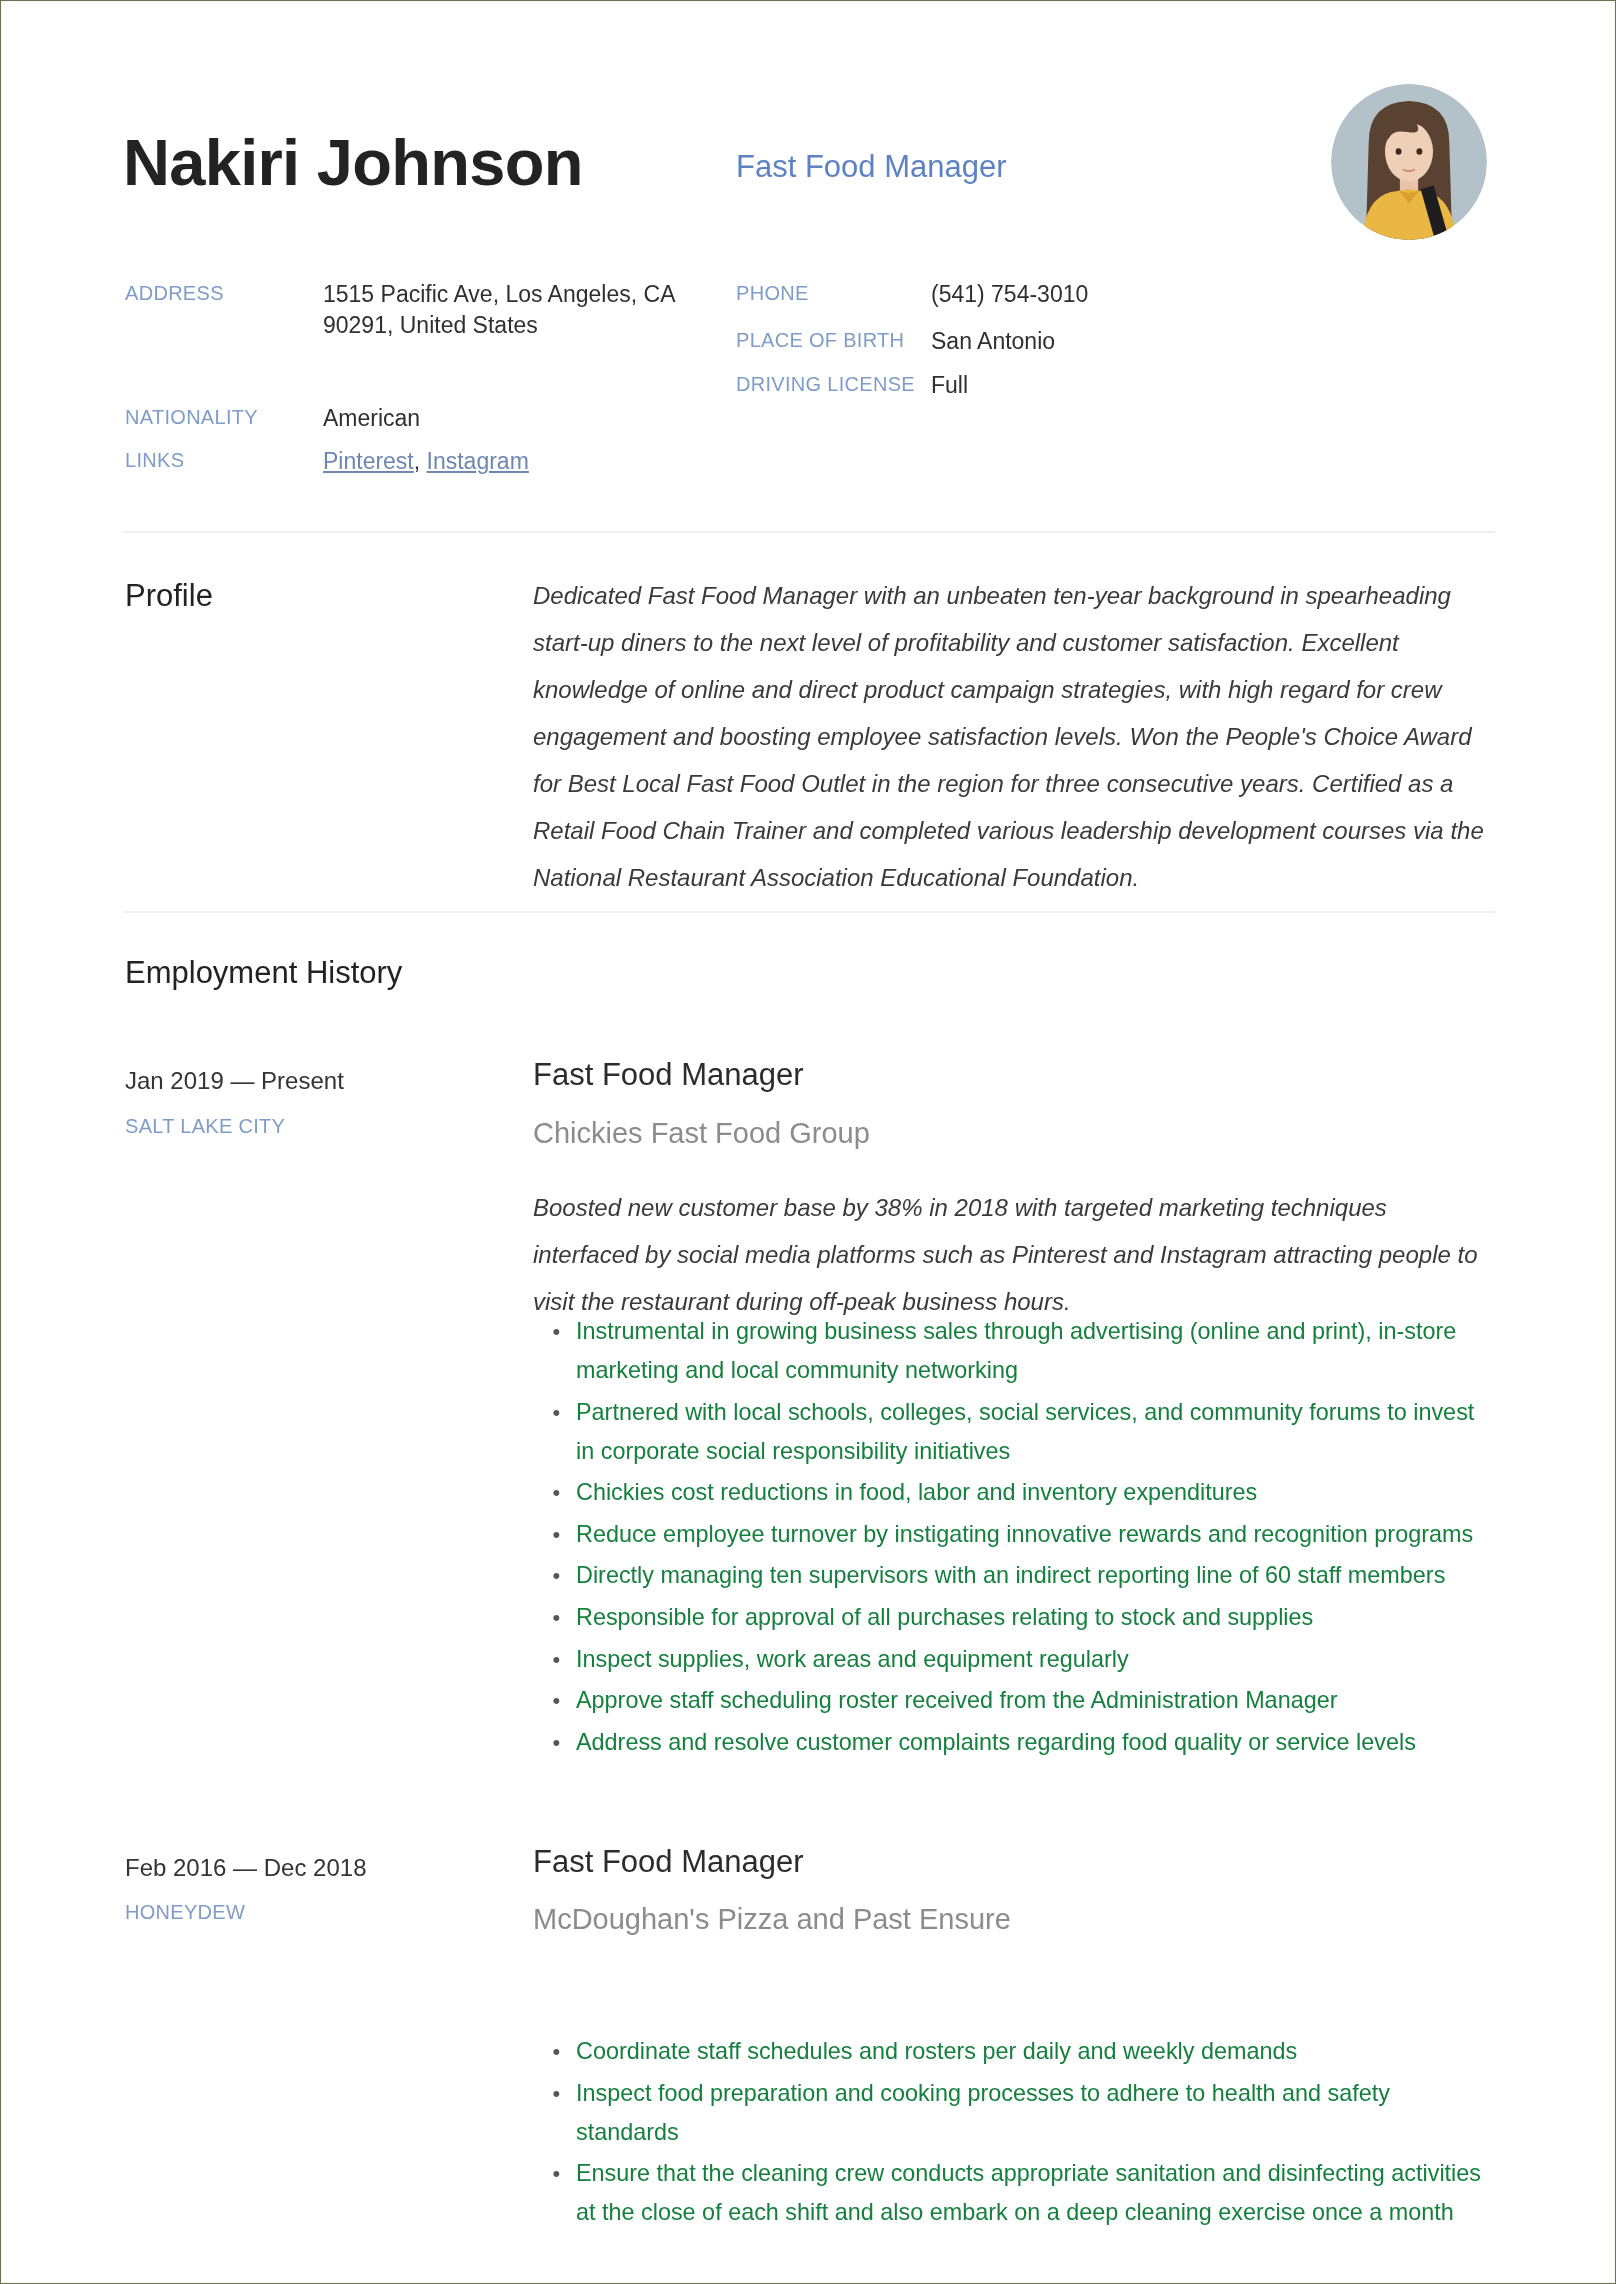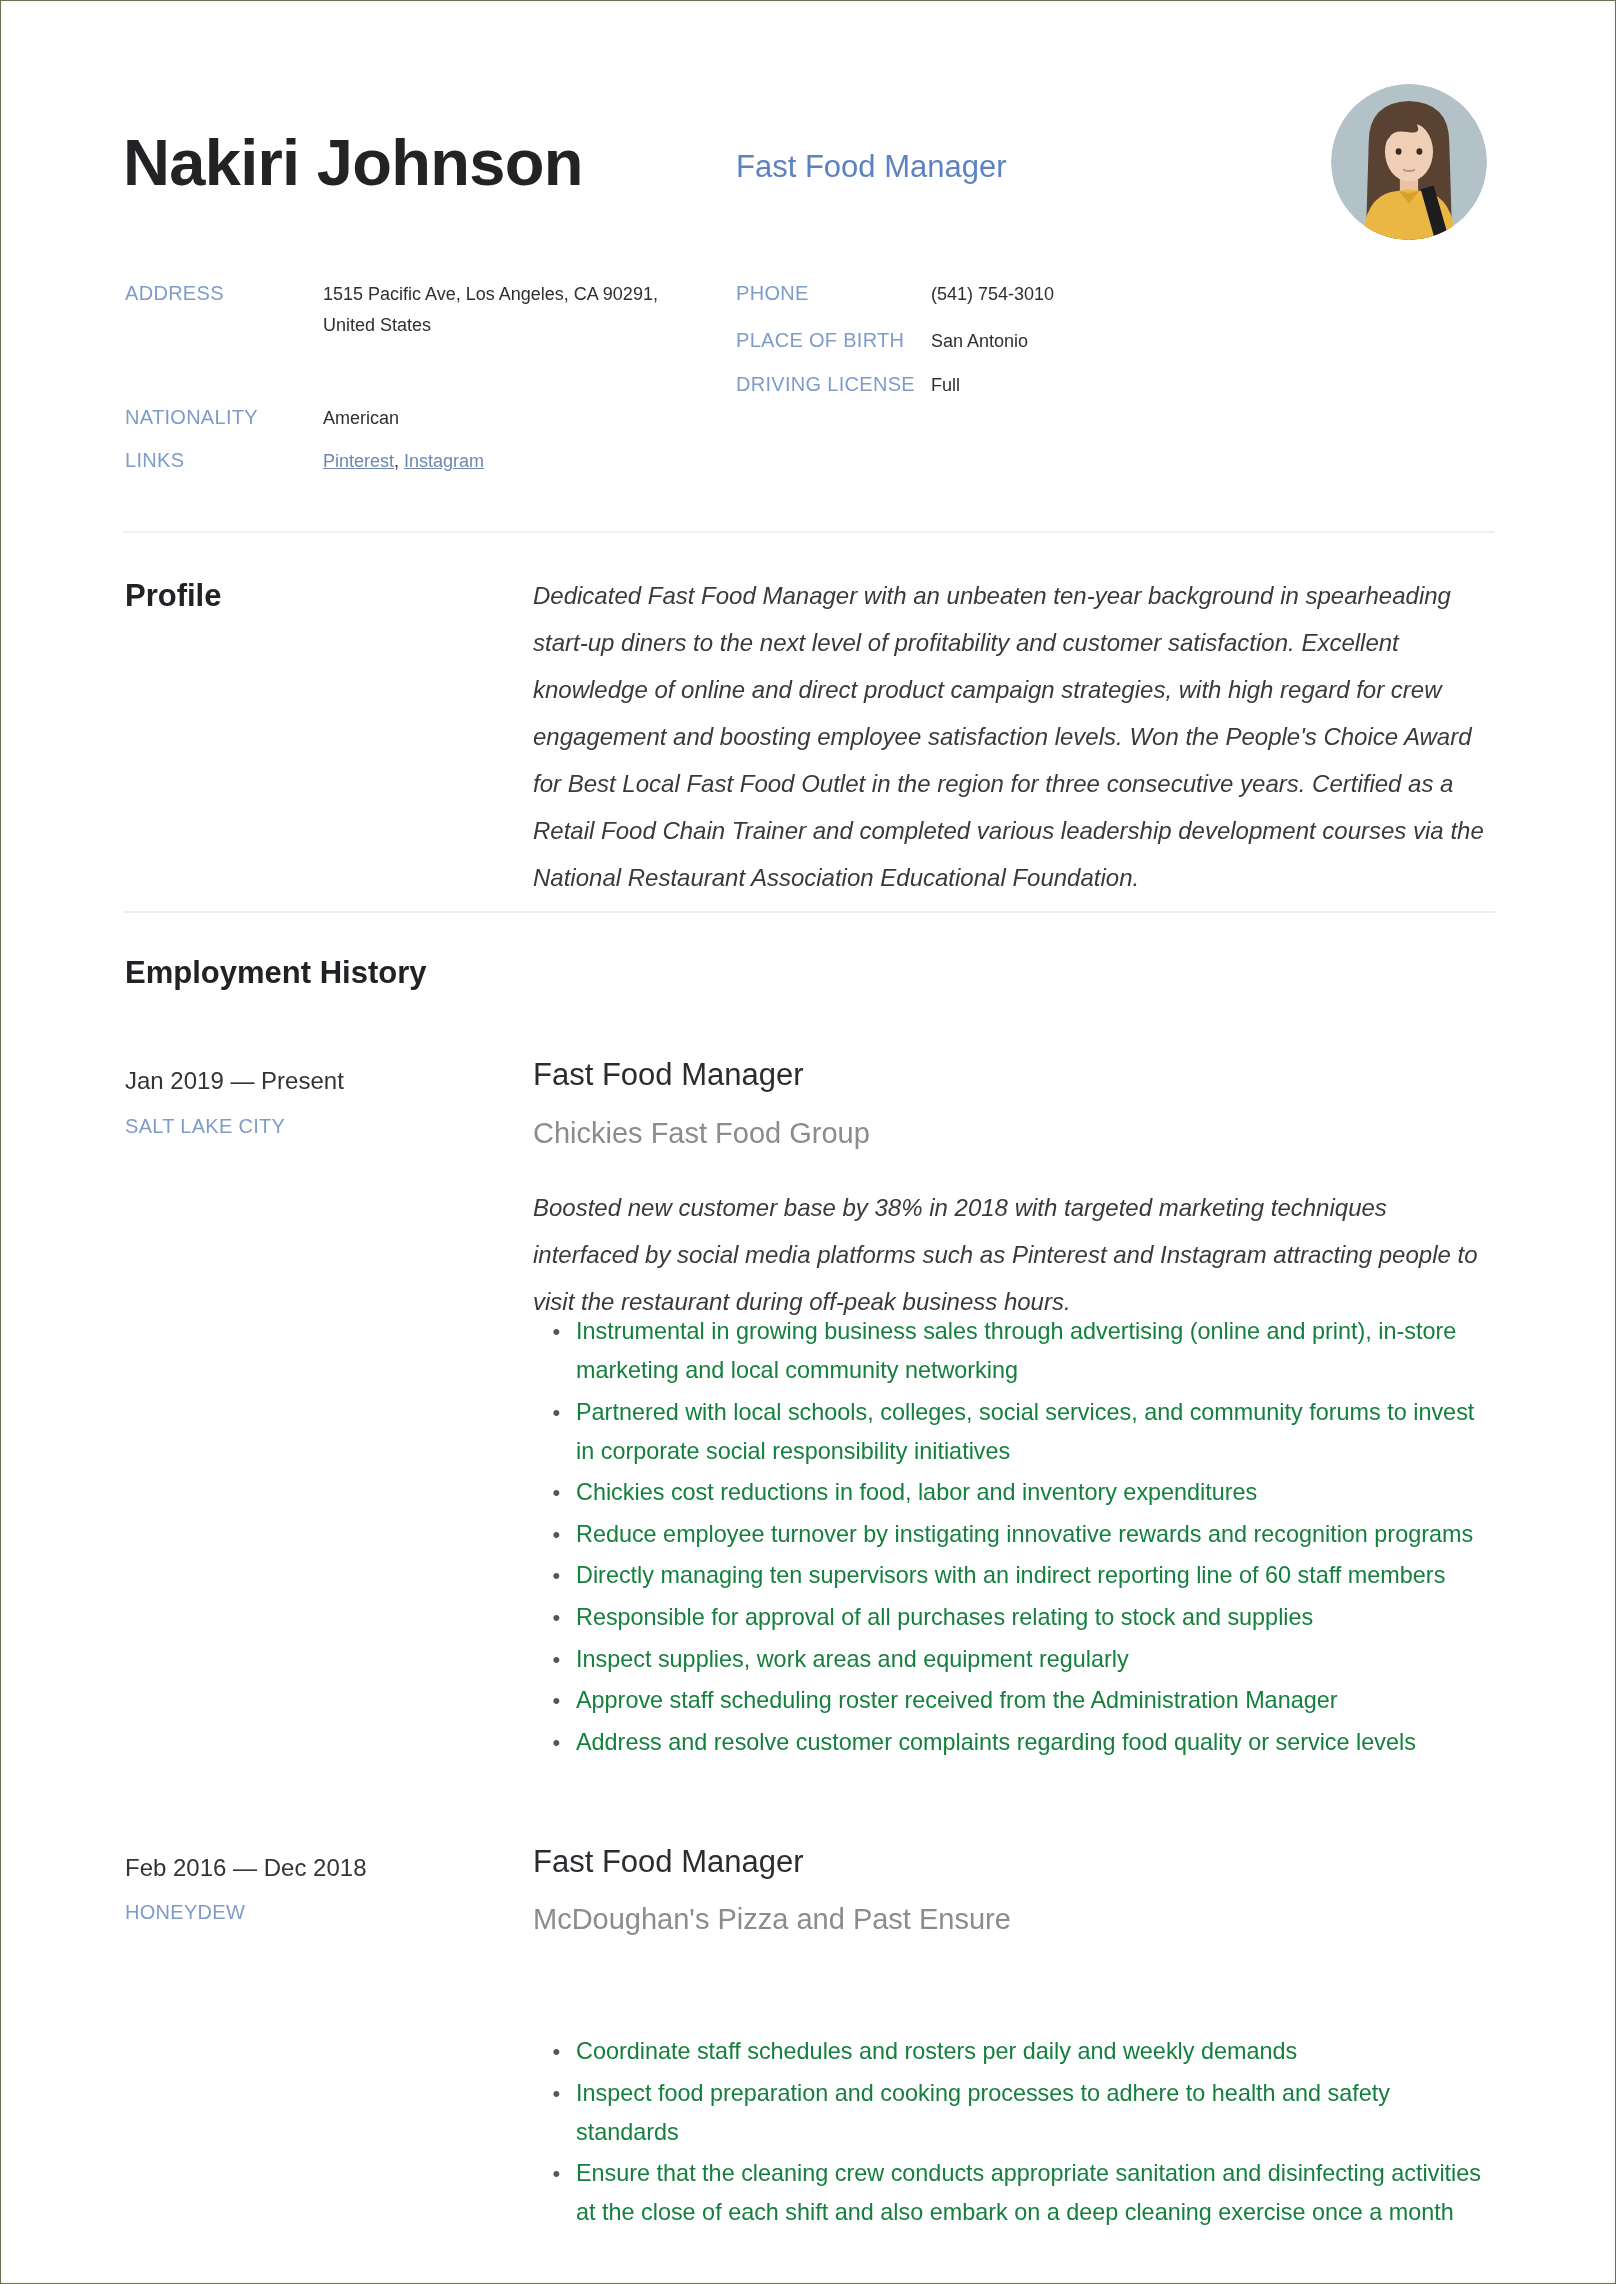--- a/index.html
+++ b/index.html
@@ -11,33 +11,33 @@
     overflow:hidden; color:#2b2b2e;
   }
   .abs { position:absolute; }
 
   .name { left:122px; top:124px; font-size:65px; font-weight:700; color:#232326; letter-spacing:-0.7px; }
   .header-title { left:735px; top:148px; font-size:31px; color:#5d82c4; }
 
   .avatar { left:1330px; top:83px; width:156px; height:156px; border-radius:50%; overflow:hidden; }
 
   .label { font-size:20px; color:#7f9cc9; letter-spacing:0.3px; }
-  .value { font-size:18px; color:#2f2f33; line-height:31px; }
+  .value { font-size:23px; color:#2f2f33; line-height:31px; }
   .c-row-left  { left:124px; width:605px; }
   .c-row-right { left:735px; width:715px; }
   .c-row-left .label  { display:inline-block; width:198px; vertical-align:top; padding-top:3.3px; }
   .c-row-right .label { display:inline-block; width:195px; vertical-align:top; padding-top:3.3px; }
   .c-row-left .value  { display:inline-block; width:377px; vertical-align:top; }
   .c-row-right .value { display:inline-block; width:494px; vertical-align:top; }
   .link { color:#6e87b0; text-decoration:underline; cursor:pointer; }
   .comma { color:#2f2f33; }
 
   .divider { left:122px; width:1372px; height:2px; background:#efefef; }
 
-  .section-heading { left:124px; font-size:31px; font-weight:700; color:#222226; }
+  .section-heading { left:124px; font-size:31px; font-weight:400; color:#222226; }
 
   .body-text { left:532px; width:961px; font-size:24px; line-height:47px; color:#3a3a3e; }
   .italic { font-style:italic; }
 
   .entry-date { left:124px; font-size:24px; color:#333338; }
   .entry-loc  { left:124px; font-size:20px; color:#7f9cc9; letter-spacing:0.3px; }
   .entry-title { left:532px; font-size:31px; font-weight:500; color:#2c2c30; }
   .entry-company { left:532px; font-size:29px; color:#8b8b90;margin-top:11px; }
 
   ul.bullets { left:532px; width:961px; list-style:none; }

